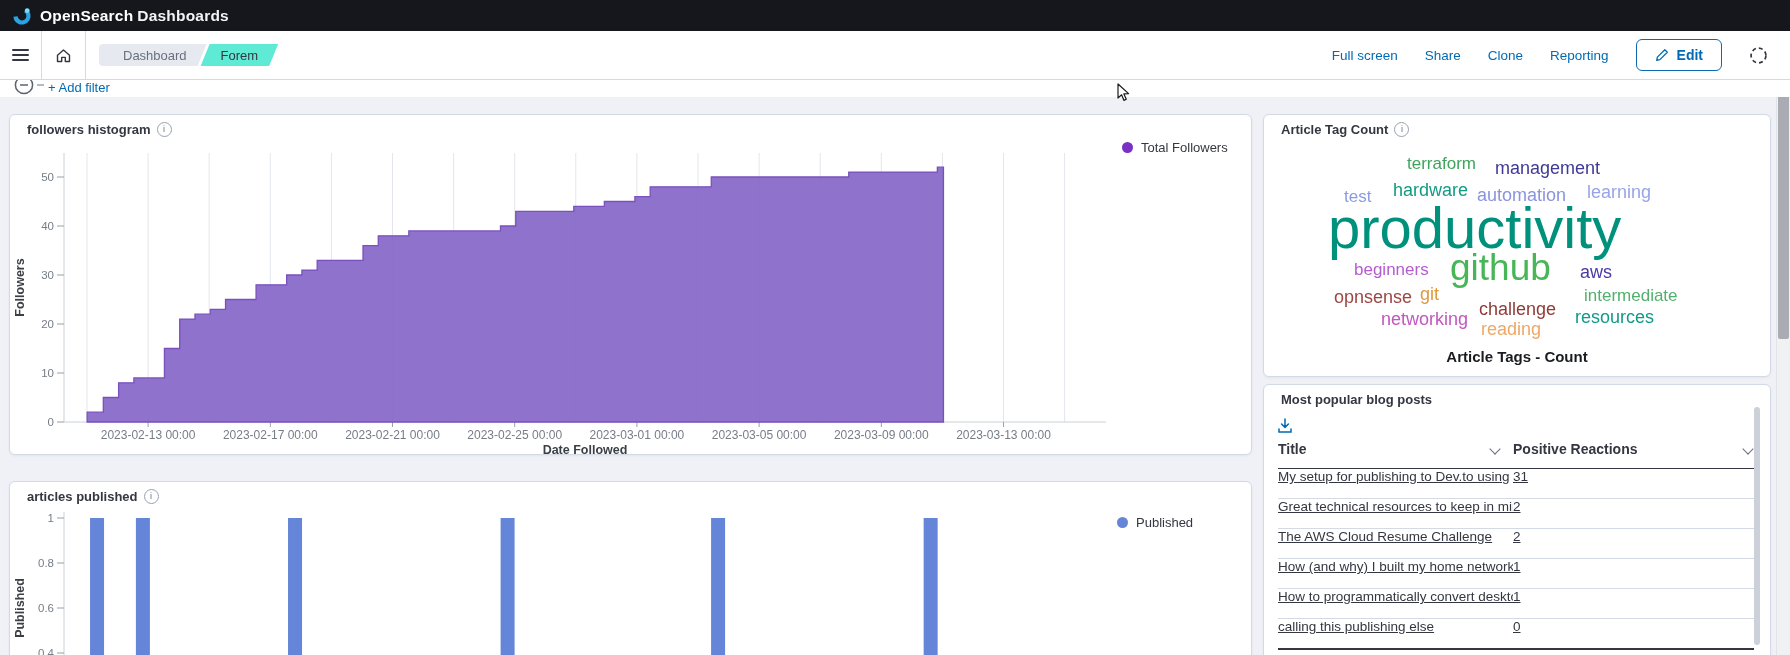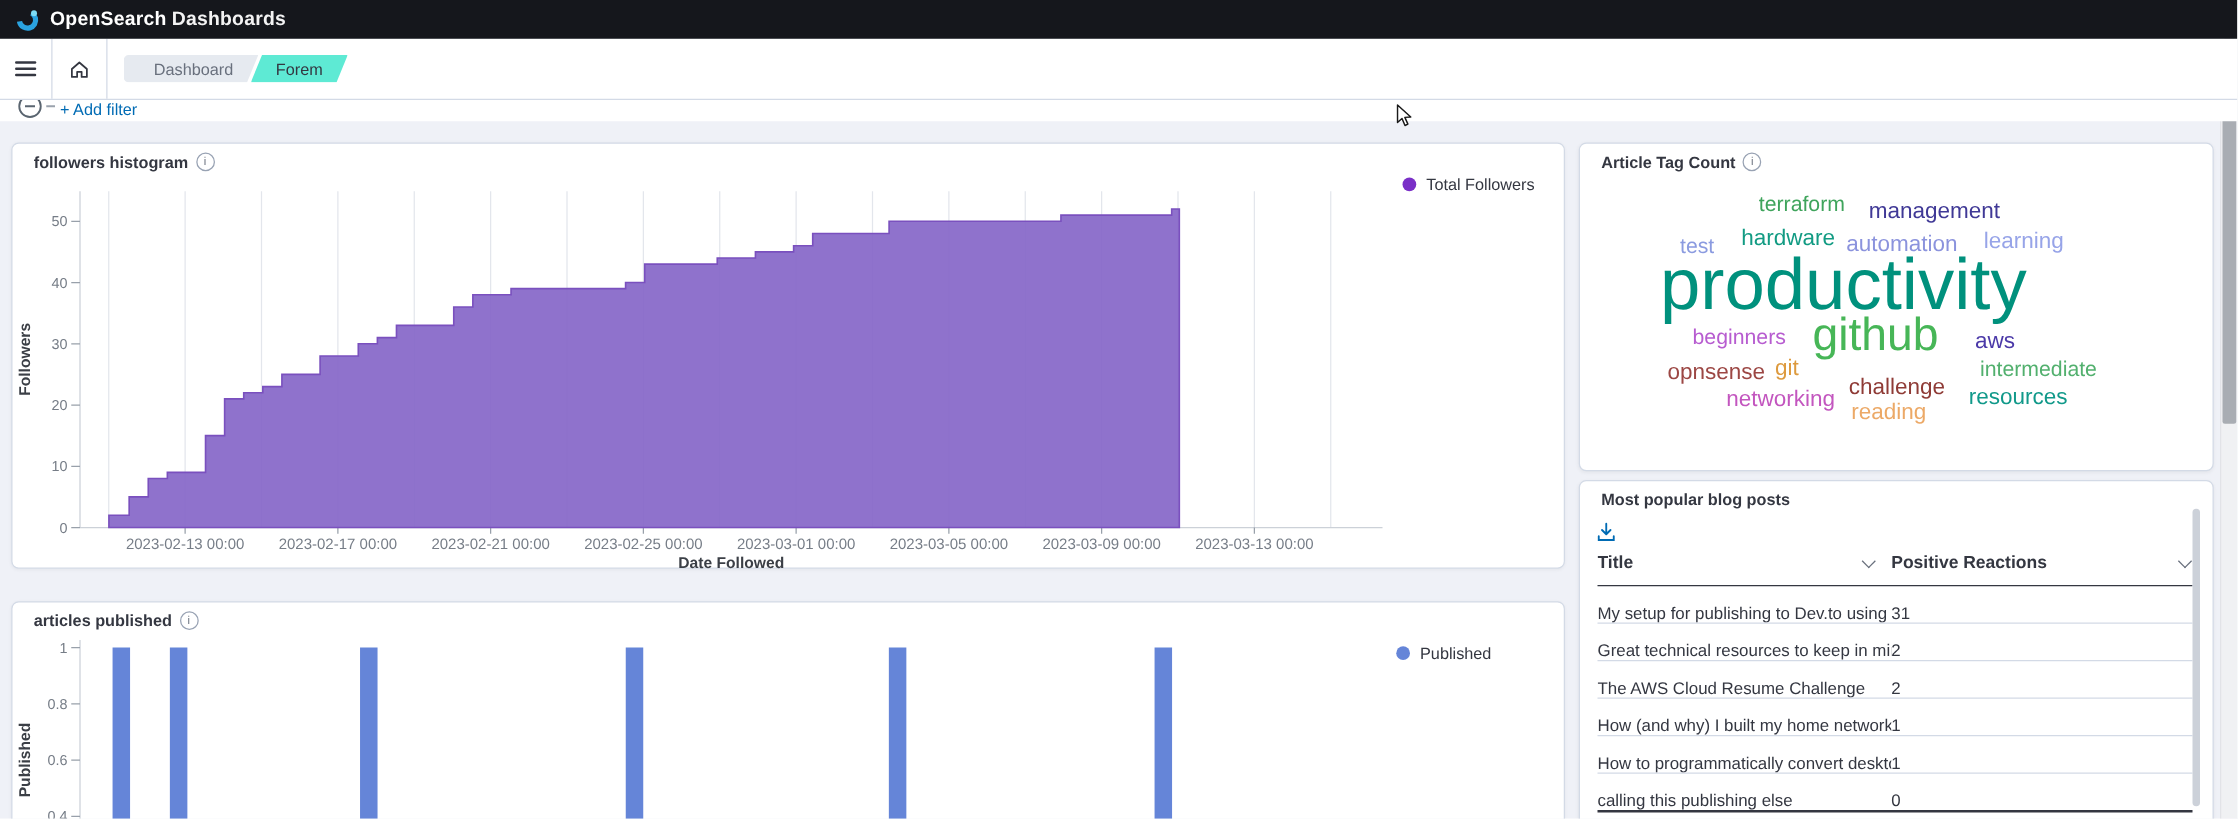--- a/index.html
+++ b/index.html
@@ -46,21 +46,21 @@
   .chart-mount{position:absolute;left:0;top:26px;}
   
   .cloud{position:absolute;inset:0;overflow:hidden;}
   .tag-word{position:absolute;line-height:1;white-space:nowrap;}
   .cloud-caption{position:absolute;left:0;right:0;bottom:11px;text-align:center;
                  font-size:15px;font-weight:bold;color:#1a1c21;}
   
   .dl-btn{position:absolute;left:12px;top:32px;width:22px;height:20px;cursor:pointer;}
   .table-wrap{position:absolute;left:14px;right:16px;top:56px;font-size:13.5px;color:#343741;}
   .thead{display:flex;align-items:flex-start;height:27px;border-bottom:1.5px solid #343741;font-weight:bold;font-size:14px;}
-  .trow{display:flex;align-items:flex-end;height:29px;border-bottom:1px solid #d3dae6;}
+  .trow{display:flex;align-items:flex-start;height:29px;border-bottom:1px solid #d3dae6;text-decoration:underline;}
   .trow:last-child{border-bottom:2px solid #343741;}
   .c1{width:235px;overflow:hidden;white-space:nowrap;display:flex;align-items:center;}
   .c2{flex:1;display:flex;align-items:center;}
   .chev{width:7px;height:7px;border-right:1.5px solid #69707d;border-bottom:1.5px solid #69707d;
         transform:rotate(45deg);margin-left:auto;margin-right:14px;cursor:pointer;flex:none;}
   .panel-scrollbar{position:absolute;right:10px;top:22px;width:6px;height:238px;background:#ccd1d9;border-radius:3px;cursor:pointer;}
   
   .page-sb-track{position:absolute;right:0;top:31px;bottom:0;width:13px;background:#f0f1f3;border-left:1px solid #e2e3e7;}
   .page-sb-thumb{position:absolute;right:1px;top:31px;width:11px;height:308px;background:#a9adb3;border-radius:2px;cursor:pointer;}
   .cursor{position:absolute;left:1117px;top:83px;z-index:9;pointer-events:none;}
@@ -94,20 +94,39 @@
     <div class="nav-btn home">
       <span style="display:flex;">
         <svg width="17" height="17" viewBox="0 0 17 17">
             <path d="M2.5 8.2 8.5 3 14.5 8.2 V14.5 H10.3 V10.4 H6.7 V14.5 H2.5 Z" fill="none" stroke="#343741" stroke-width="1.4" stroke-linejoin="round"></path>
           </svg>
       </span>
     </div>
     <div class="crumbs">
       <span class="crumb inactive">Dashboard</span>
       <span class="crumb active">Forem</span>
+    </div>
+    <div class="nav-right">
+      <a class="nav-link">Full screen</a>
+      <a class="nav-link">Share</a>
+      <a class="nav-link">Clone</a>
+      <a class="nav-link">Reporting</a>
+      <button class="edit-btn">
+        <span style="display:flex;">
+          <svg width="14" height="14" viewBox="0 0 16 16">
+              <path d="M11.2 1.9 14.1 4.8 5.6 13.3 2 14 2.7 10.4 Z" fill="none" stroke="#006BB4" stroke-width="1.5" stroke-linejoin="round"></path>
+            </svg>
+        </span>
+        <span>Edit</span>
+      </button>
+      <span class="round-icon">
+        <svg width="19" height="19" viewBox="0 0 19 19">
+          <circle cx="9.5" cy="9.5" r="7.4" fill="none" stroke="#343741" stroke-width="1.7" stroke-dasharray="4 3"></circle>
+        </svg>
+      </span>
     </div>
   </nav>
 
   <div class="filterbar">
     <span class="filter-circle">
       <svg width="34" height="23" viewBox="0 0 34 23">
         <circle cx="11" cy="11" r="8.6" fill="none" stroke="#5a6570" stroke-width="1.5"></circle>
         <line x1="7" y1="11" x2="15" y2="11" stroke="#5a6570" stroke-width="1.5"></line>
         <line x1="24" y1="11" x2="31" y2="11" stroke="#9aa2ad" stroke-width="1.5"></line>
       </svg>
@@ -195,20 +214,21 @@
         <span class="tag-word" style="left: 186px; top: 134px; font-size: 37px; color: rgb(71, 182, 87);">github</span>
         <span class="tag-word" style="left: 316px; top: 148px; font-size: 18px; color: rgb(75, 57, 168);">aws</span>
         <span class="tag-word" style="left: 70px; top: 173px; font-size: 18px; color: rgb(156, 71, 68);">opnsense</span>
         <span class="tag-word" style="left: 156px; top: 170px; font-size: 18px; color: rgb(221, 154, 62);">git</span>
         <span class="tag-word" style="left: 320px; top: 172px; font-size: 17px; color: rgb(82, 176, 110);">intermediate</span>
         <span class="tag-word" style="left: 215px; top: 185px; font-size: 18px; color: rgb(143, 59, 54);">challenge</span>
         <span class="tag-word" style="left: 117px; top: 195px; font-size: 18px; color: rgb(195, 86, 191);">networking</span>
         <span class="tag-word" style="left: 311px; top: 193px; font-size: 18px; color: rgb(17, 153, 138);">resources</span>
         <span class="tag-word" style="left: 217px; top: 205px; font-size: 18px; color: rgb(236, 169, 103);">reading</span>
       </div>
+    <div class="cloud-caption">Article Tags - Count</div>
   </section>
 
   <section class="panel" style="left:1263px;top:384px;width:508px;height:290px;">
     <div class="panel-title">
       <span>Most popular blog posts</span>
     </div>
     <span class="dl-btn">
       <svg width="18" height="18" viewBox="0 0 18 18">
         <path d="M9 2 V10 M5.6 7 9 10.4 12.4 7" fill="none" stroke="#006BB4" stroke-width="1.5" stroke-linecap="round" stroke-linejoin="round"></path>
         <path d="M3 12 V15 H15 V12" fill="none" stroke="#006BB4" stroke-width="1.5" stroke-linecap="round"></path>

